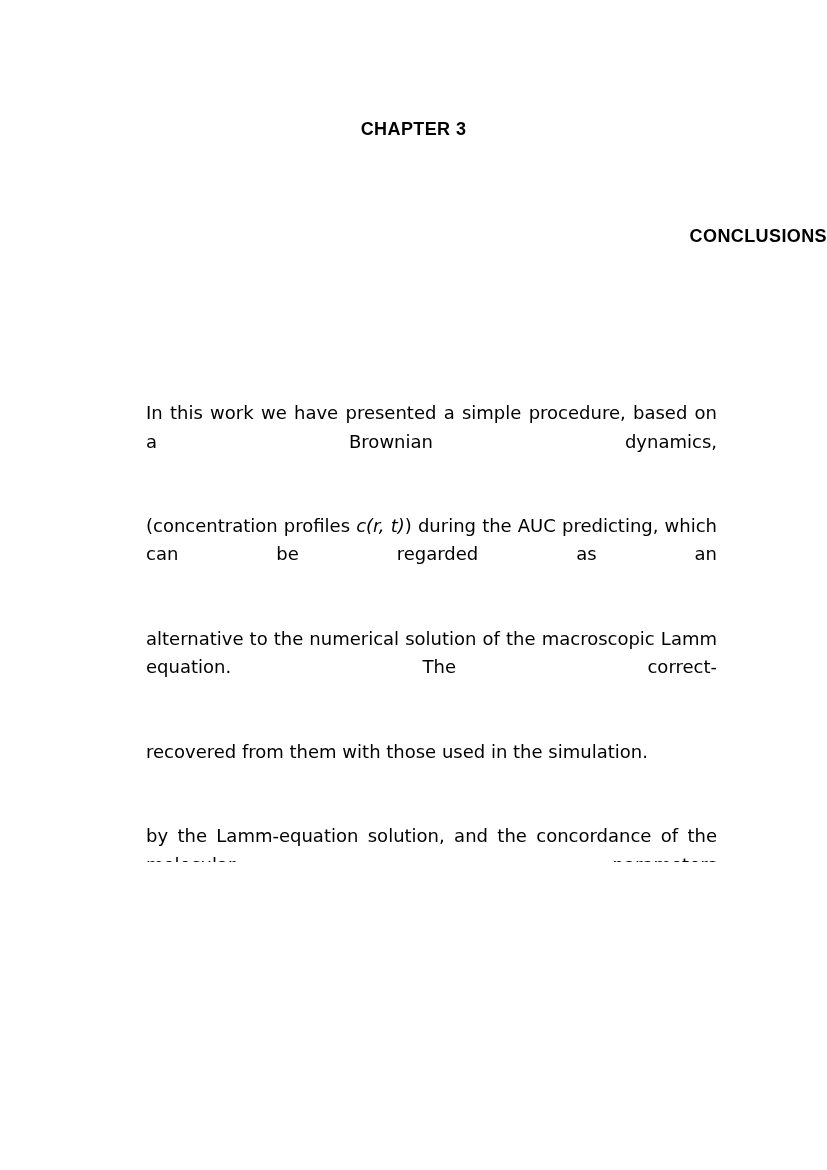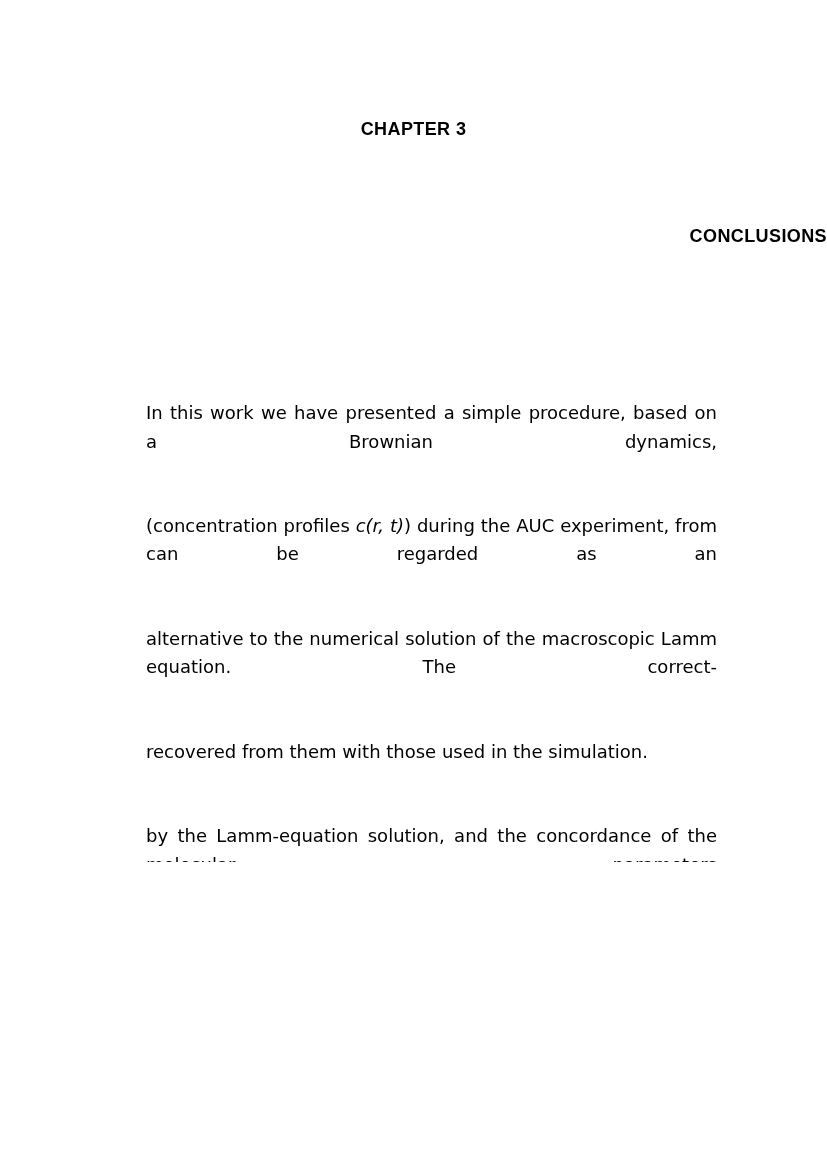--- a/index.html
+++ b/index.html
@@ -83,21 +83,21 @@
 <div class="page">
 
   <h1 class="chapter-heading">CHAPTER 3</h1>
 
   <h2 class="section-heading">CONCLUSIONS</h2>
 
   <div class="body-block">
 
     <p class="para">
       <span class="line">In this work we have presented a simple procedure, based on a Brownian dynamics,</span>
-      <span class="line"><span>(concentration profiles </span><span class="math-italic">c(r, t)</span><span>) during the AUC experiment, from can be regarded as an</span></span>
+      <span class="line"><span>(concentration profiles </span><span class="math-italic">c(r, t)</span><span>) during the AUC predicting, which can be regarded as an</span></span>
       <span class="line">alternative to the numerical solution of the macroscopic Lamm equation. The correct-</span>
       <span class="line last">recovered from them with those used in the simulation.</span>
       <span class="line">by the Lamm-equation solution, and the concordance of the molecular parameters</span>
     </p>
 
     <p class="para">
       
       
       
       

